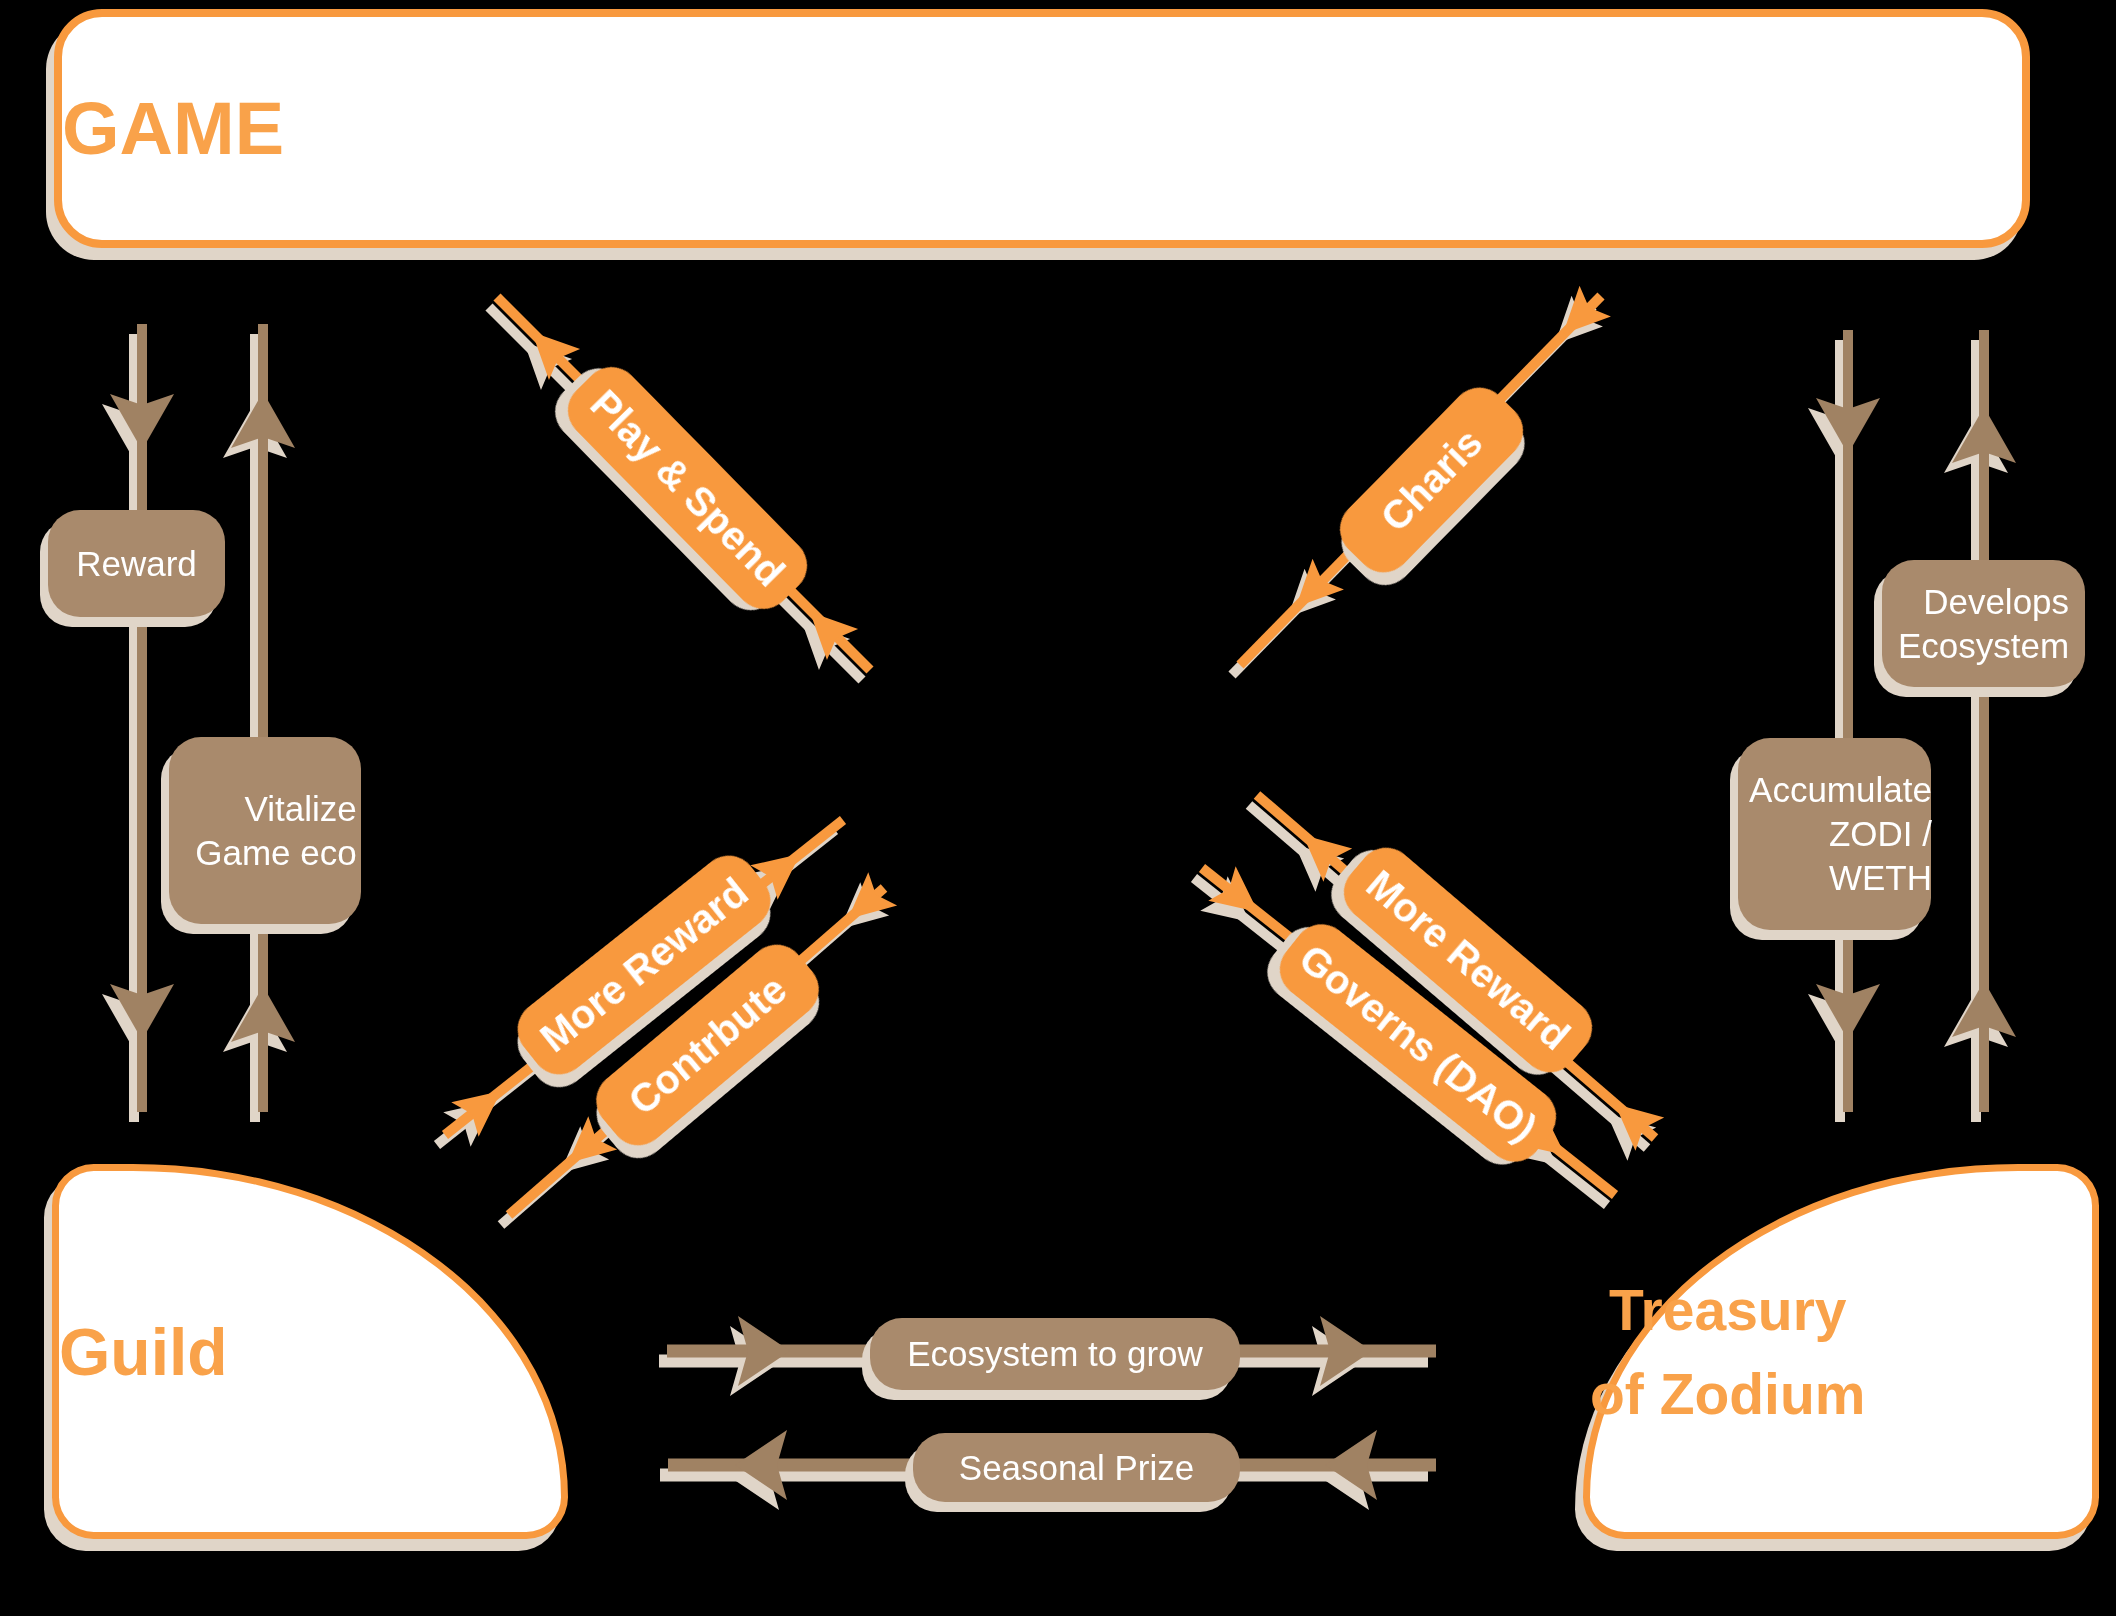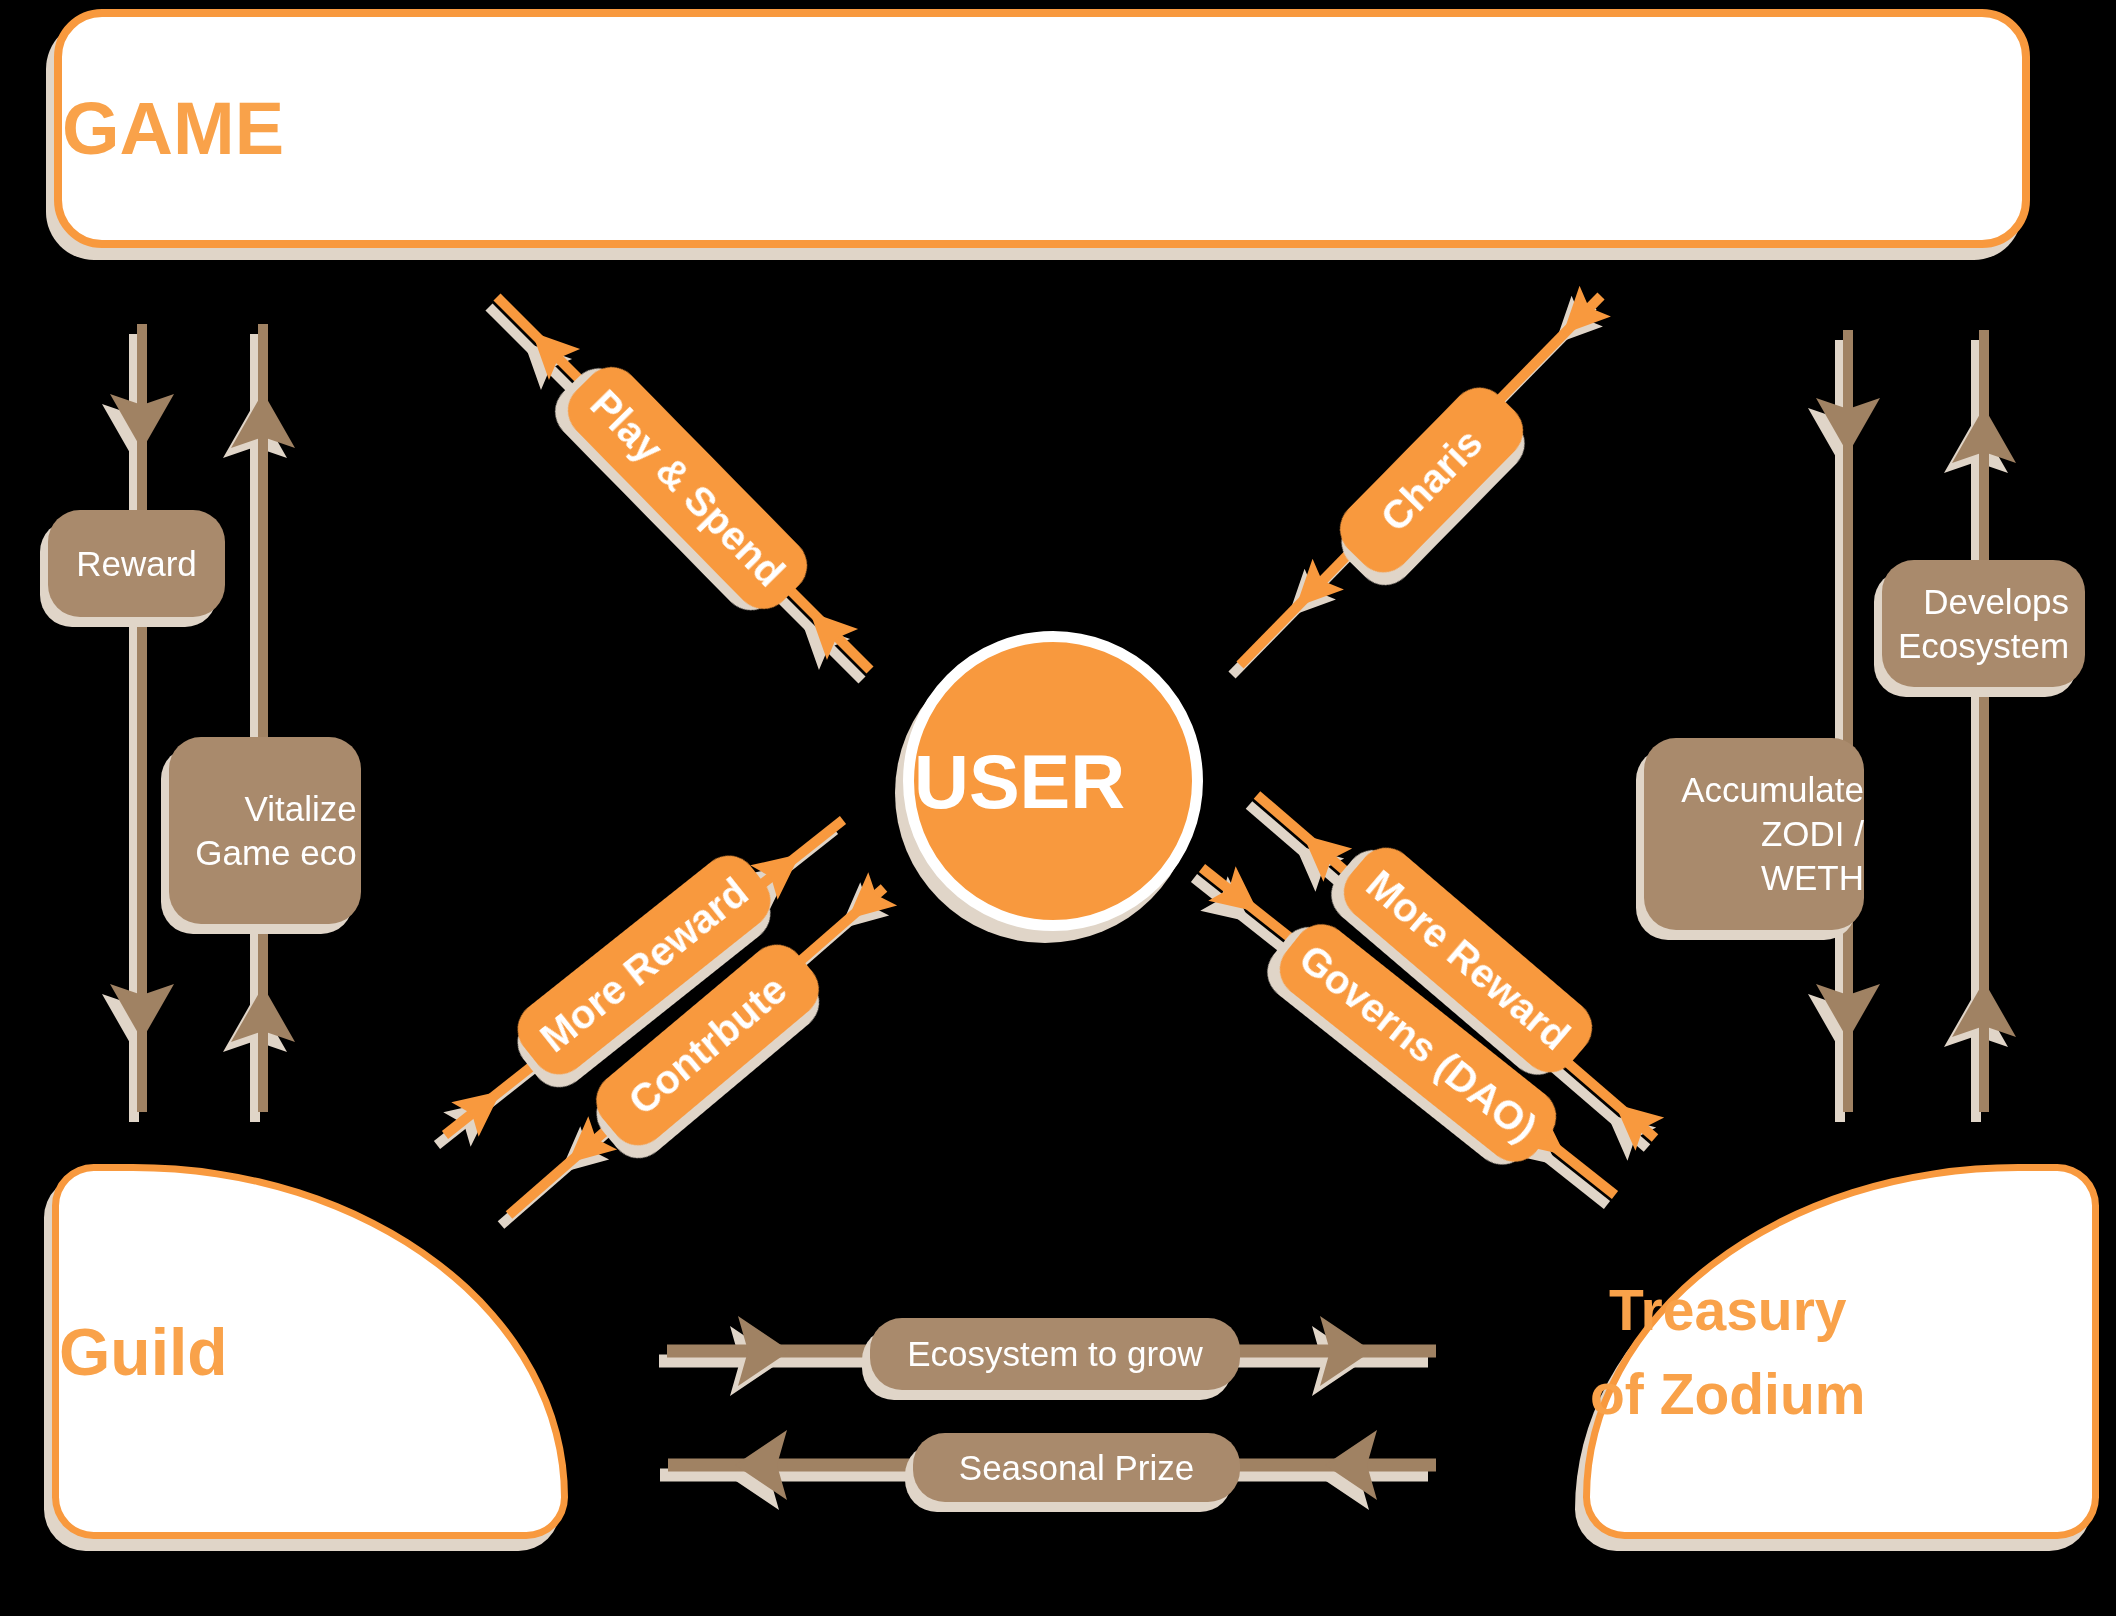--- a/index.html
+++ b/index.html
@@ -72,21 +72,21 @@
   .pill.charis{left:1324px;top:441px;width:215px;height:78px;transform:rotate(-45.5deg);}
   .pill.mr-left{left:499px;top:926px;width:290px;height:78px;transform:rotate(-38.5deg);}
   .pill.contrbute{left:580px;top:1006px;width:255px;height:78px;transform:rotate(-40deg);}
   .pill.mr-right{left:1323px;top:921px;width:290px;height:78px;transform:rotate(40.5deg);}
   .pill.governs{left:1258px;top:1004px;width:320px;height:78px;transform:rotate(38.5deg);}
 
   
   .tag.reward{left:48px;top:510px;width:177px;height:107px;}
   .tag.vitalize{left:169px;top:737px;width:192px;height:187px;padding-left:22px;}
   .tag.develops{left:1882px;top:560px;width:203px;height:127px;}
-  .tag.accumulate{left:1644px;top:738px;width:220px;height:192px;padding-left:12px;}
+  .tag.accumulate{left:1738px;top:738px;width:193px;height:192px;padding-left:12px;}
   .tag.grow{left:870px;top:1318px;width:370px;height:72px;}
   .tag.seasonal{left:913px;top:1433px;width:327px;height:69px;}
 </style>
 </head>
 <body>
 
 <div class="canvas">
 
   <svg class="arrows" width="2116" height="1616" viewBox="0 0 2116 1616">
 
@@ -169,23 +169,20 @@
 
   <div class="node guild">
     <span>Guild</span>
   </div>
 
   <div class="node treasury">
     <span class="prewrap">Treasury
 of Zodium</span>
   </div>
 
-  <div class="node user">
-    <span>USER</span>
-  </div>
 
   <div class="pill play-spend">
     <span>Play &amp; Spend</span>
   </div>
   <div class="pill charis">
     <span>Charis</span>
   </div>
   <div class="pill mr-left">
     <span>More Reward</span>
   </div>

